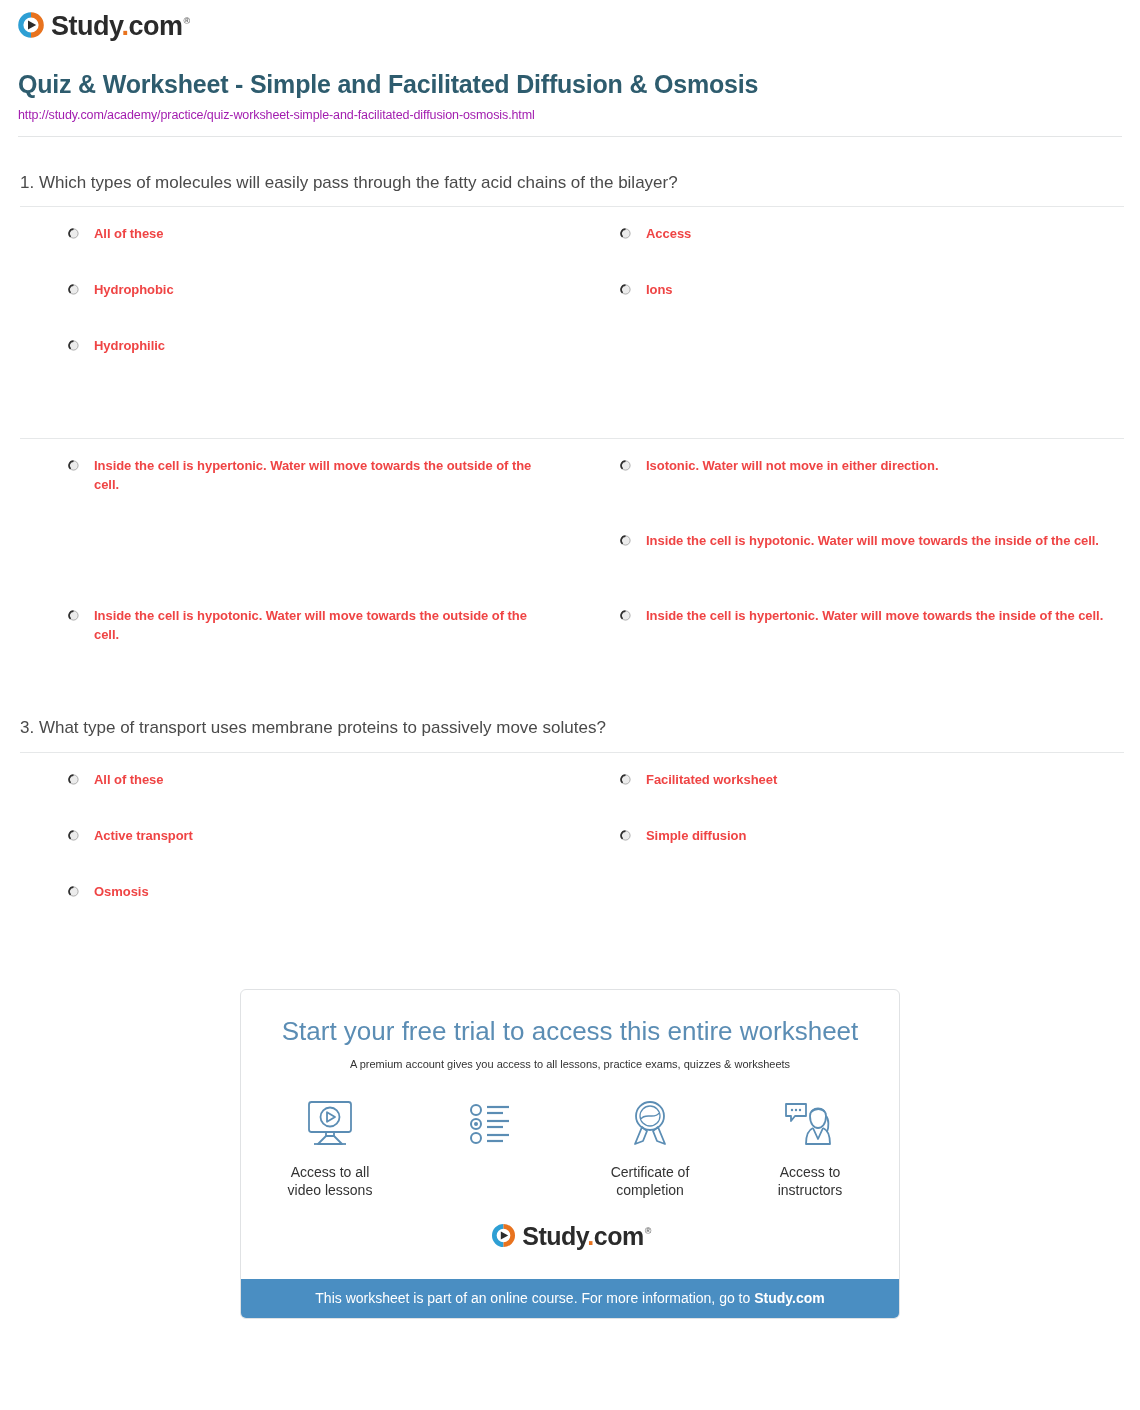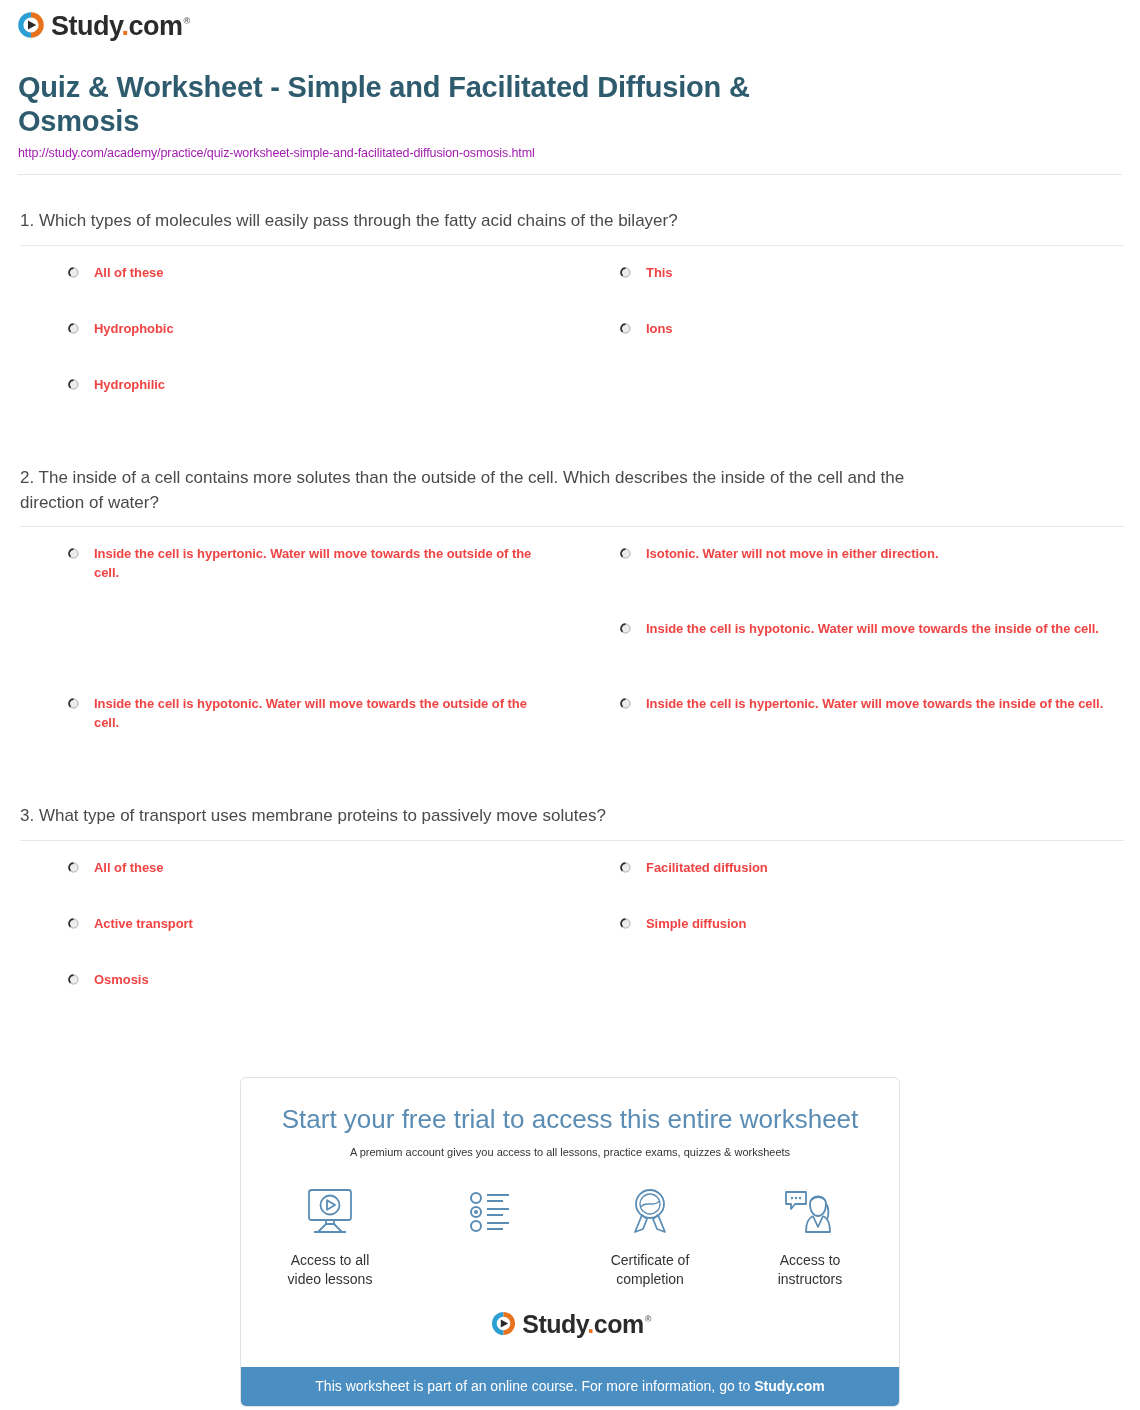--- a/index.html
+++ b/index.html
@@ -56,21 +56,21 @@
     left: 1px;
   }
 
   
   .title-wrap {
     padding: 24px 18px 0 18px;
   }
   h1.worksheet-title {
     margin: 0;
     font-family: "Liberation Sans", sans-serif;
-    font-size: 29px;
+    font-size: 25px;
     line-height: 1.18;
     font-weight: bold;
     color: #2e5c6e;
     letter-spacing: -0.2px;
     max-width: 800px;
   }
   .worksheet-url {
     margin-top: 8px;
     font-size: 12.5px;
     color: #a21caf;
@@ -261,35 +261,34 @@
             </svg>
             <span class="answer-label">Hydrophilic</span>
           </div>
         </div>
         <div class="answers-col right">
           <div class="answer">
             <svg class="radio" viewBox="0 0 11 11">
               <circle cx="5.5" cy="5.5" r="4.6" fill="#ececec" stroke="#9b9b9b" stroke-width="0.8"></circle>
               <path d="M5.5 1.1 A4.4 4.4 0 0 0 2.6 8.8" fill="none" stroke="#2f2f2f" stroke-width="1.7"></path>
             </svg>
-            <span class="answer-label">This</span>
+            <span class="answer-label">Access</span>
           </div>
           <div class="answer">
             <svg class="radio" viewBox="0 0 11 11">
               <circle cx="5.5" cy="5.5" r="4.6" fill="#ececec" stroke="#9b9b9b" stroke-width="0.8"></circle>
               <path d="M5.5 1.1 A4.4 4.4 0 0 0 2.6 8.8" fill="none" stroke="#2f2f2f" stroke-width="1.7"></path>
             </svg>
             <span class="answer-label">Ions</span>
           </div>
         </div>
       </div>
     </div>
 
     <div class="question-block">
-      <div class="question-text">2. The inside of a cell contains more solutes than the outside of the cell. Which describes the inside of the cell and the direction of water?</div>
       <div class="question-rule"></div>
       <div class="answers">
         <div class="answers-col left">
           <div class="answer tall">
             <svg class="radio" viewBox="0 0 11 11">
               <circle cx="5.5" cy="5.5" r="4.6" fill="#ececec" stroke="#9b9b9b" stroke-width="0.8"></circle>
               <path d="M5.5 1.1 A4.4 4.4 0 0 0 2.6 8.8" fill="none" stroke="#2f2f2f" stroke-width="1.7"></path>
             </svg>
             <span class="answer-label">Inside the cell is hypertonic. Water will move towards the outside of the cell.</span>
           </div>
@@ -359,21 +358,21 @@
             </svg>
             <span class="answer-label">Osmosis</span>
           </div>
         </div>
         <div class="answers-col right">
           <div class="answer">
             <svg class="radio" viewBox="0 0 11 11">
               <circle cx="5.5" cy="5.5" r="4.6" fill="#ececec" stroke="#9b9b9b" stroke-width="0.8"></circle>
               <path d="M5.5 1.1 A4.4 4.4 0 0 0 2.6 8.8" fill="none" stroke="#2f2f2f" stroke-width="1.7"></path>
             </svg>
-            <span class="answer-label">Facilitated diffusion</span>
+            <span class="answer-label">Facilitated worksheet</span>
           </div>
           <div class="answer">
             <svg class="radio" viewBox="0 0 11 11">
               <circle cx="5.5" cy="5.5" r="4.6" fill="#ececec" stroke="#9b9b9b" stroke-width="0.8"></circle>
               <path d="M5.5 1.1 A4.4 4.4 0 0 0 2.6 8.8" fill="none" stroke="#2f2f2f" stroke-width="1.7"></path>
             </svg>
             <span class="answer-label">Simple diffusion</span>
           </div>
         </div>
       </div>

